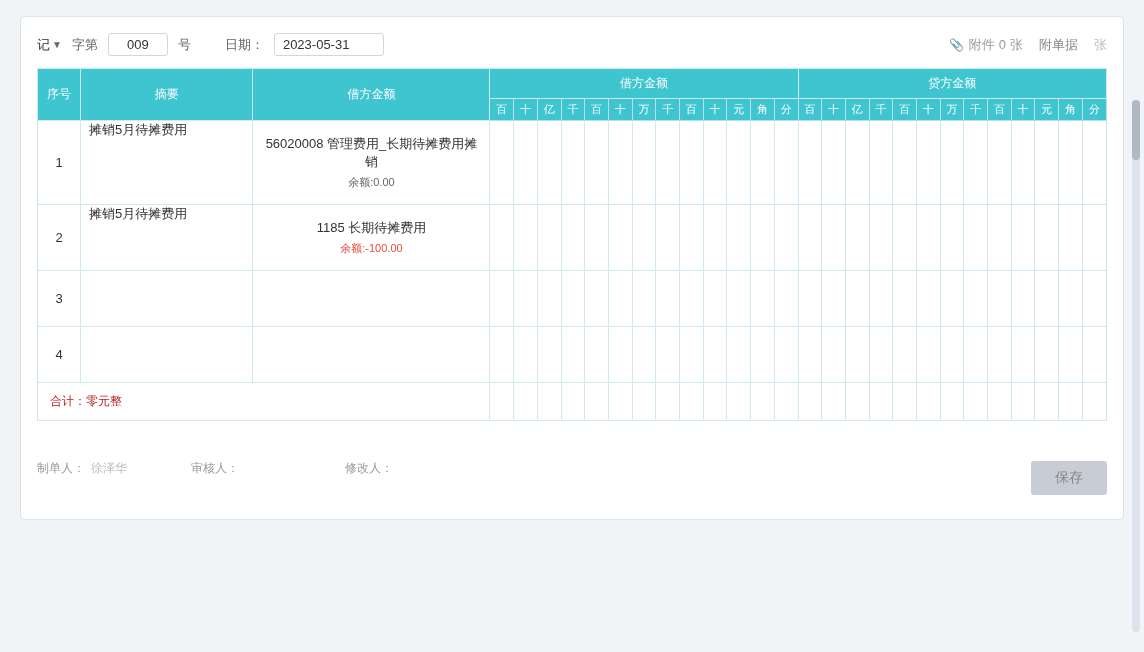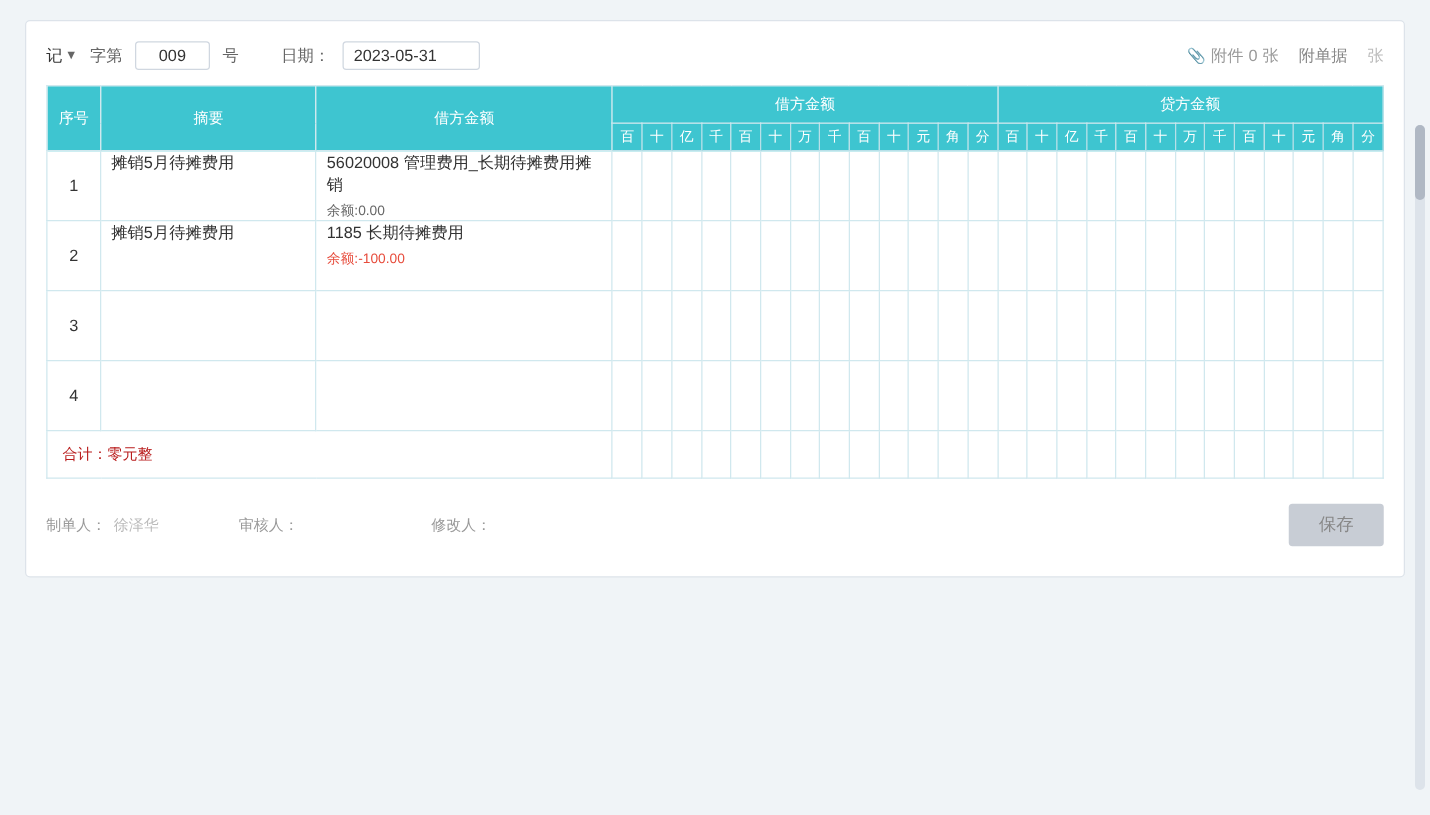--- a/index.html
+++ b/index.html
@@ -159,24 +159,25 @@
       color: #333;
       font-size: 13px;
     }
     .data-row td.summary-cell {
       padding: 0 8px;
       vertical-align: top;
       color: #333;
       font-size: 13px;
     }
     .data-row td.account-cell {
-      padding: 0 8px;
+      padding: 14px 8px;
       vertical-align: top;
       color: #333;
       font-size: 13px;
+      text-align: center;
     }
     .balance-text {
       font-size: 11px;
       color: #666;
       margin-top: 4px;
     }
     .balance-text.negative {
       color: #e74c3c;
     }
     .data-row td.amount-cell {
@@ -213,20 +214,21 @@
     }
     .footer-spacer { flex: 1; }
     .save-btn {
       background: #c8cdd5;
       color: #888;
       border: none;
       border-radius: 3px;
       padding: 8px 24px;
       font-size: 14px;
       cursor: pointer;
+      margin-top: 20px;
     }
     .scrollbar-track {
       position: absolute;
       right: 4px;
       top: 100px;
       bottom: 20px;
       width: 8px;
       background: #dde3ea;
       border-radius: 4px;
     }

